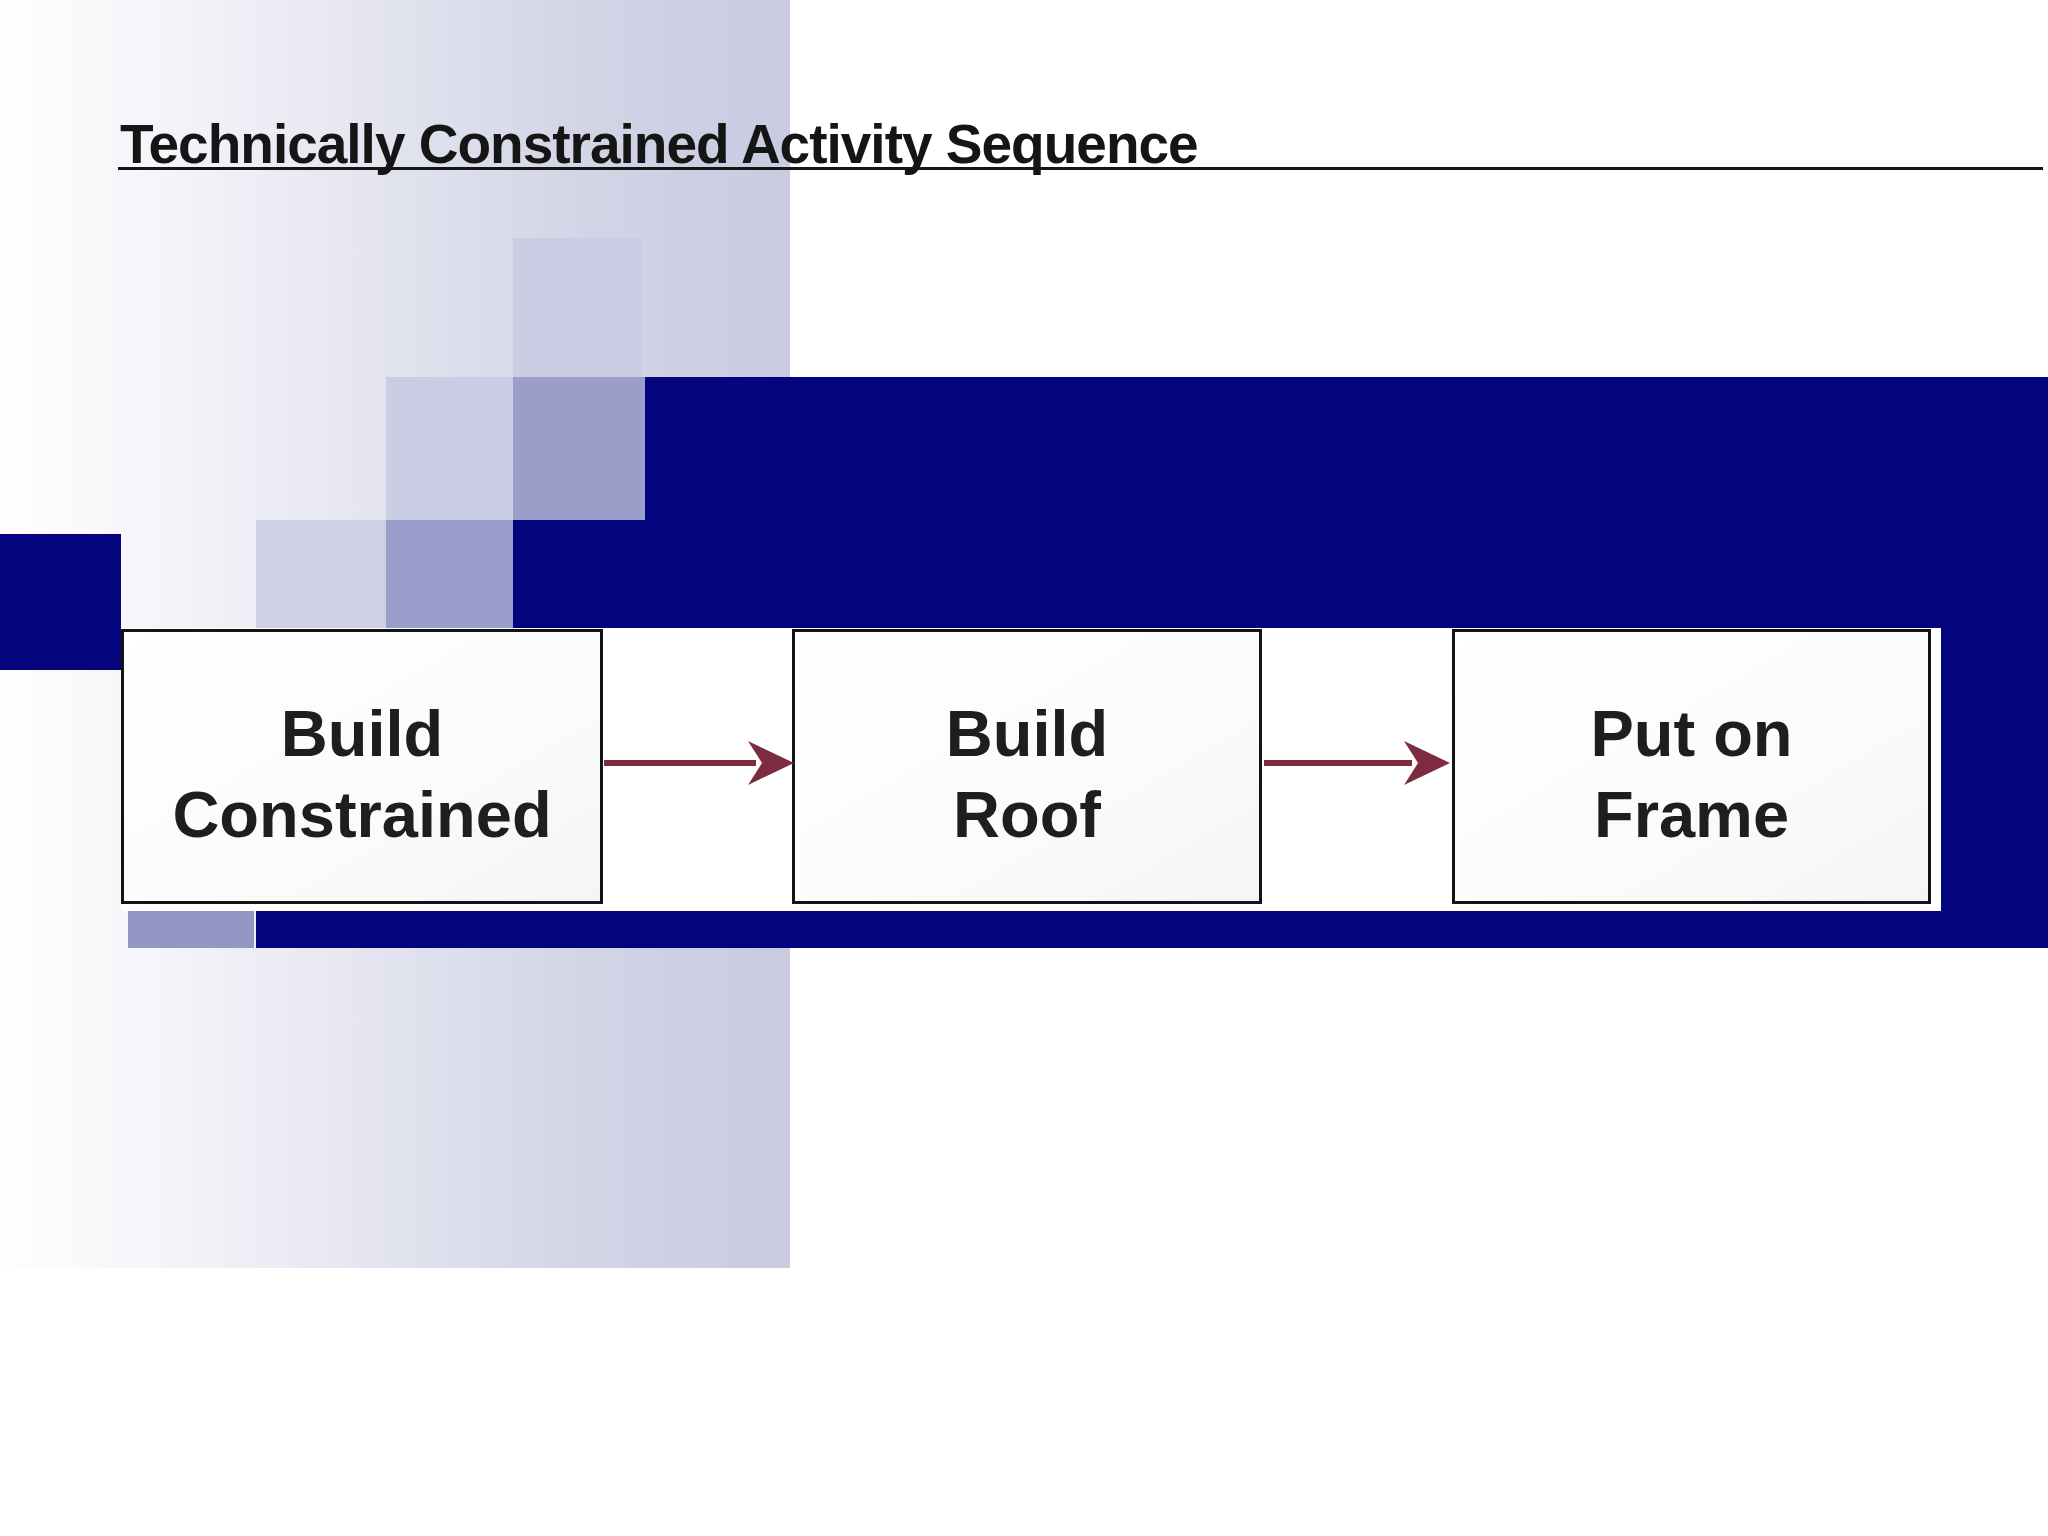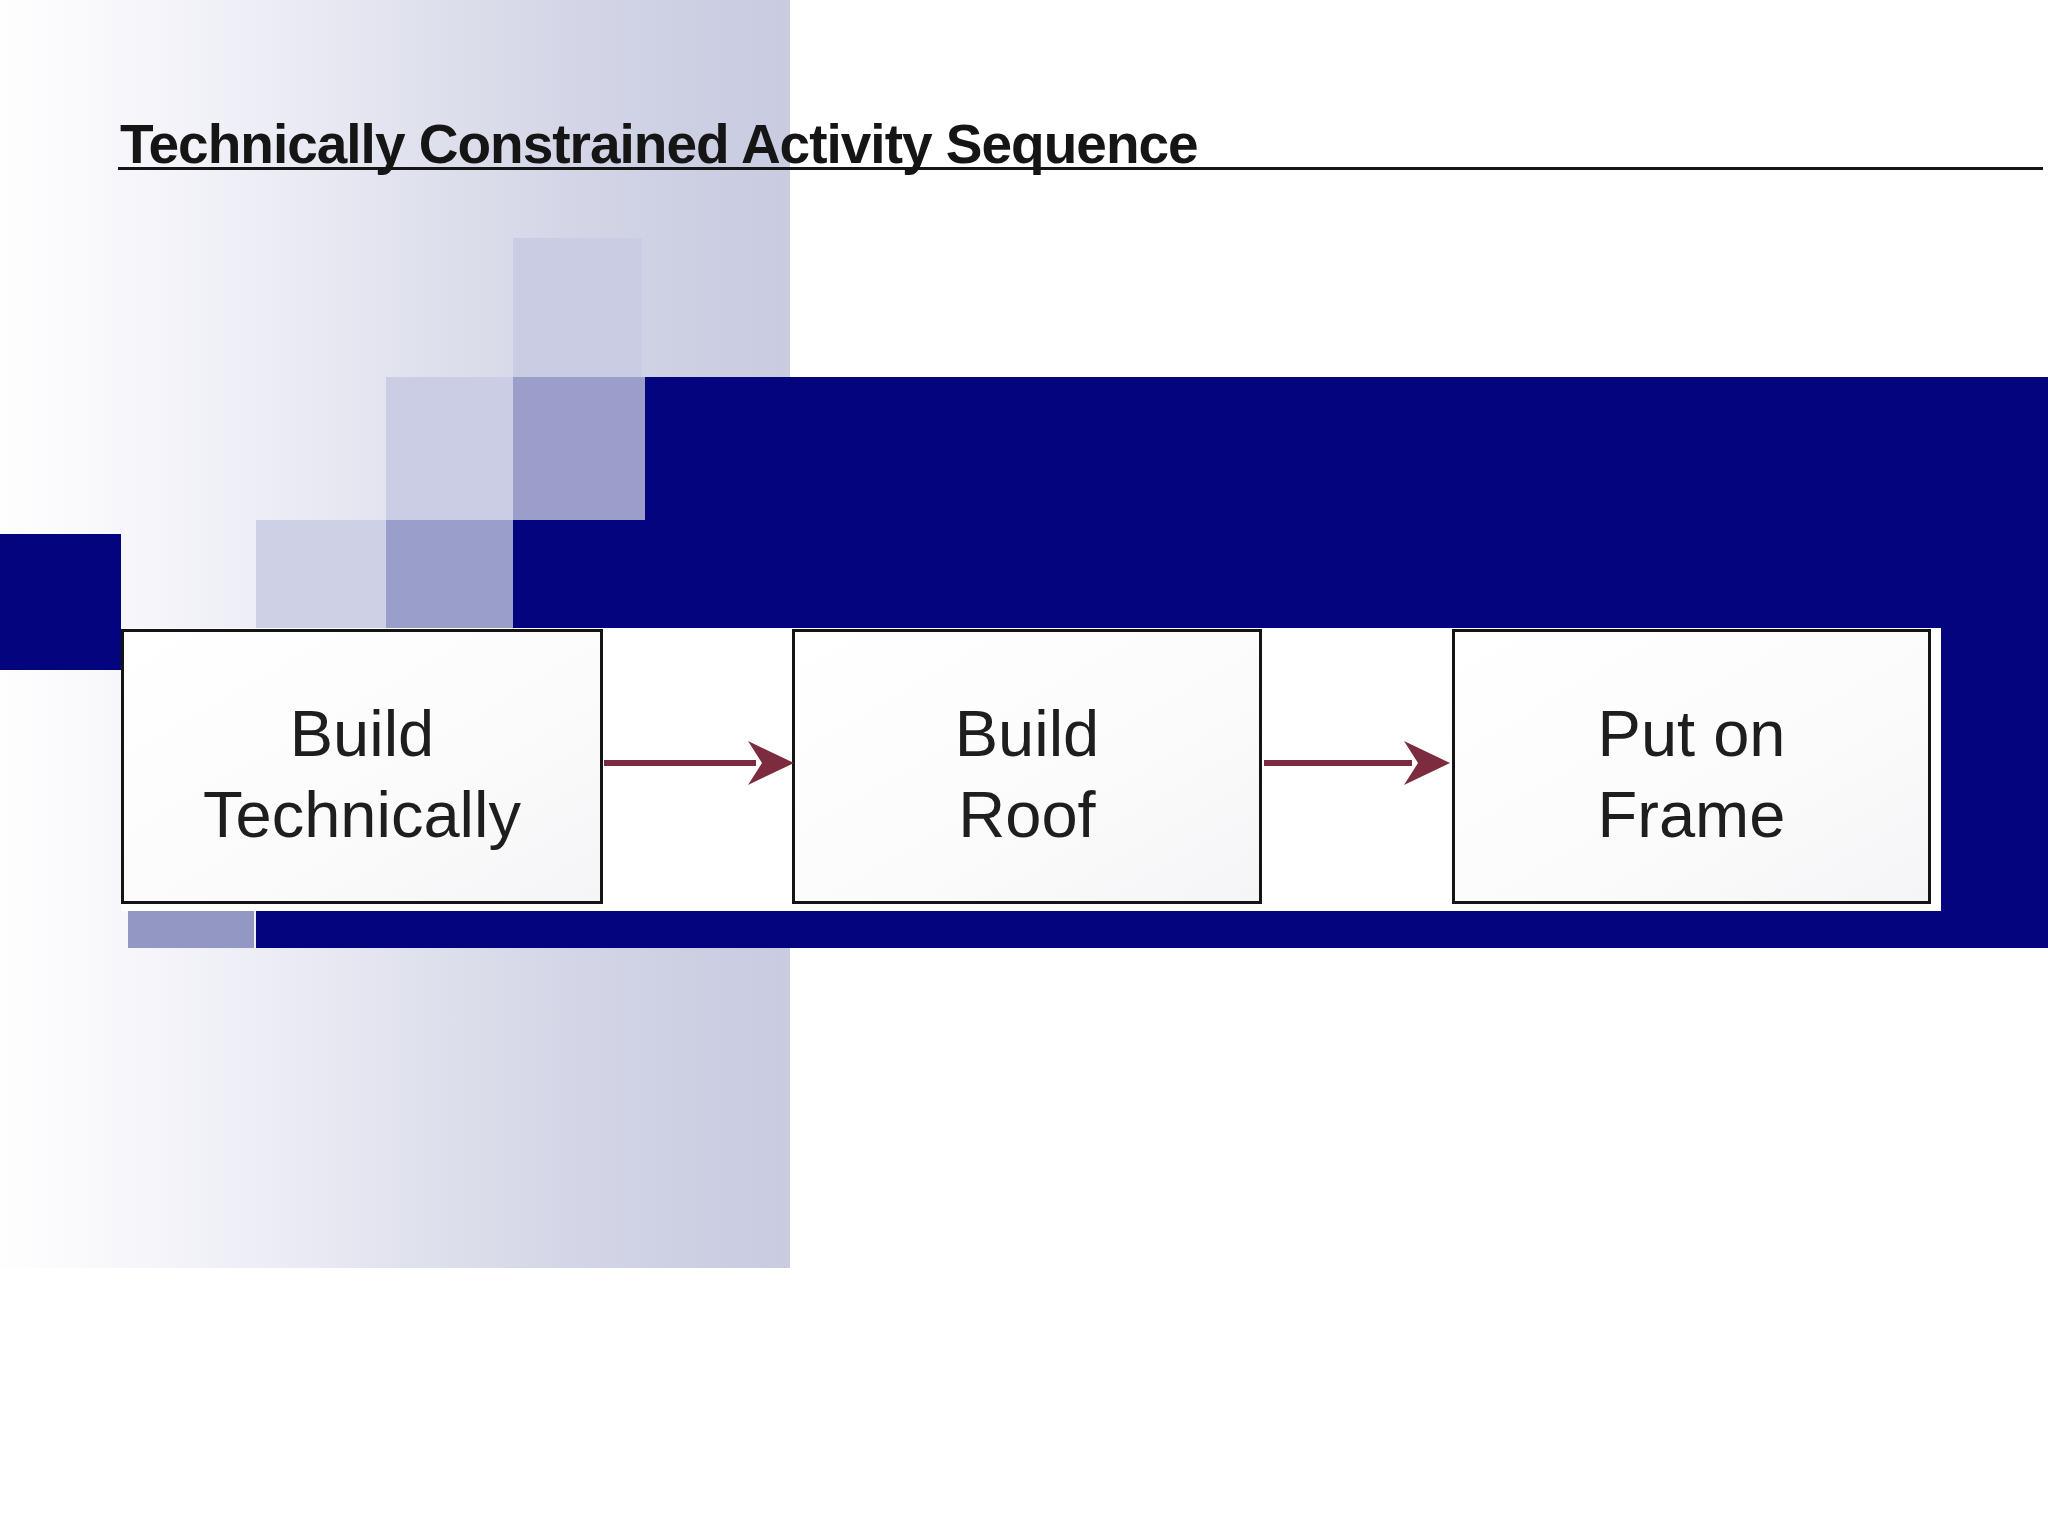--- a/index.html
+++ b/index.html
@@ -46,20 +46,21 @@
   .node {
     background: linear-gradient(150deg, #ffffff 0%, #fbfbfc 60%, #f5f5f7 100%);
     border: 3px solid #141414;
     box-sizing: border-box;
     display: flex;
     flex-direction: column;
     align-items: center;
     justify-content: center;
     text-align: center;
     padding-top: 15px;
+    font-weight: bold;
   }
   .node-line {
     display: block;
     font-size: 65px;
     line-height: 81px;
     color: #1e1e1e;
     letter-spacing: 0px;
     white-space: nowrap;
   }
 
@@ -84,21 +85,21 @@
   <div class="abs sq" style="left:386px; top:520px; width:127px; height:108px; background:#9a9ecb;"></div>
   <div class="abs sq" style="left:128px; top:911px; width:126px; height:37px; background:#9297c3;"></div>
 
   <div id="row-strip" class="abs" style="left:121px; top:628px; width:1820px; height:283px;"></div>
 
   <div id="page-title" class="abs">Technically Constrained Activity Sequence</div>
   <div id="title-rule" class="abs"></div>
 
   <div class="abs node" style="left:121px; top:629px; width:482px; height:275px;">
     <span class="node-line">Build</span>
-    <span class="node-line">Technically</span>
+    <span class="node-line">Constrained</span>
   </div>
 
   <div class="abs node" style="left:792px; top:629px; width:470px; height:275px;">
     <span class="node-line">Build</span>
     <span class="node-line">Roof</span>
   </div>
 
   <div class="abs node" style="left:1452px; top:629px; width:479px; height:275px;align-items:center;">
     <span class="node-line">Put on</span>
     <span class="node-line">Frame</span>

